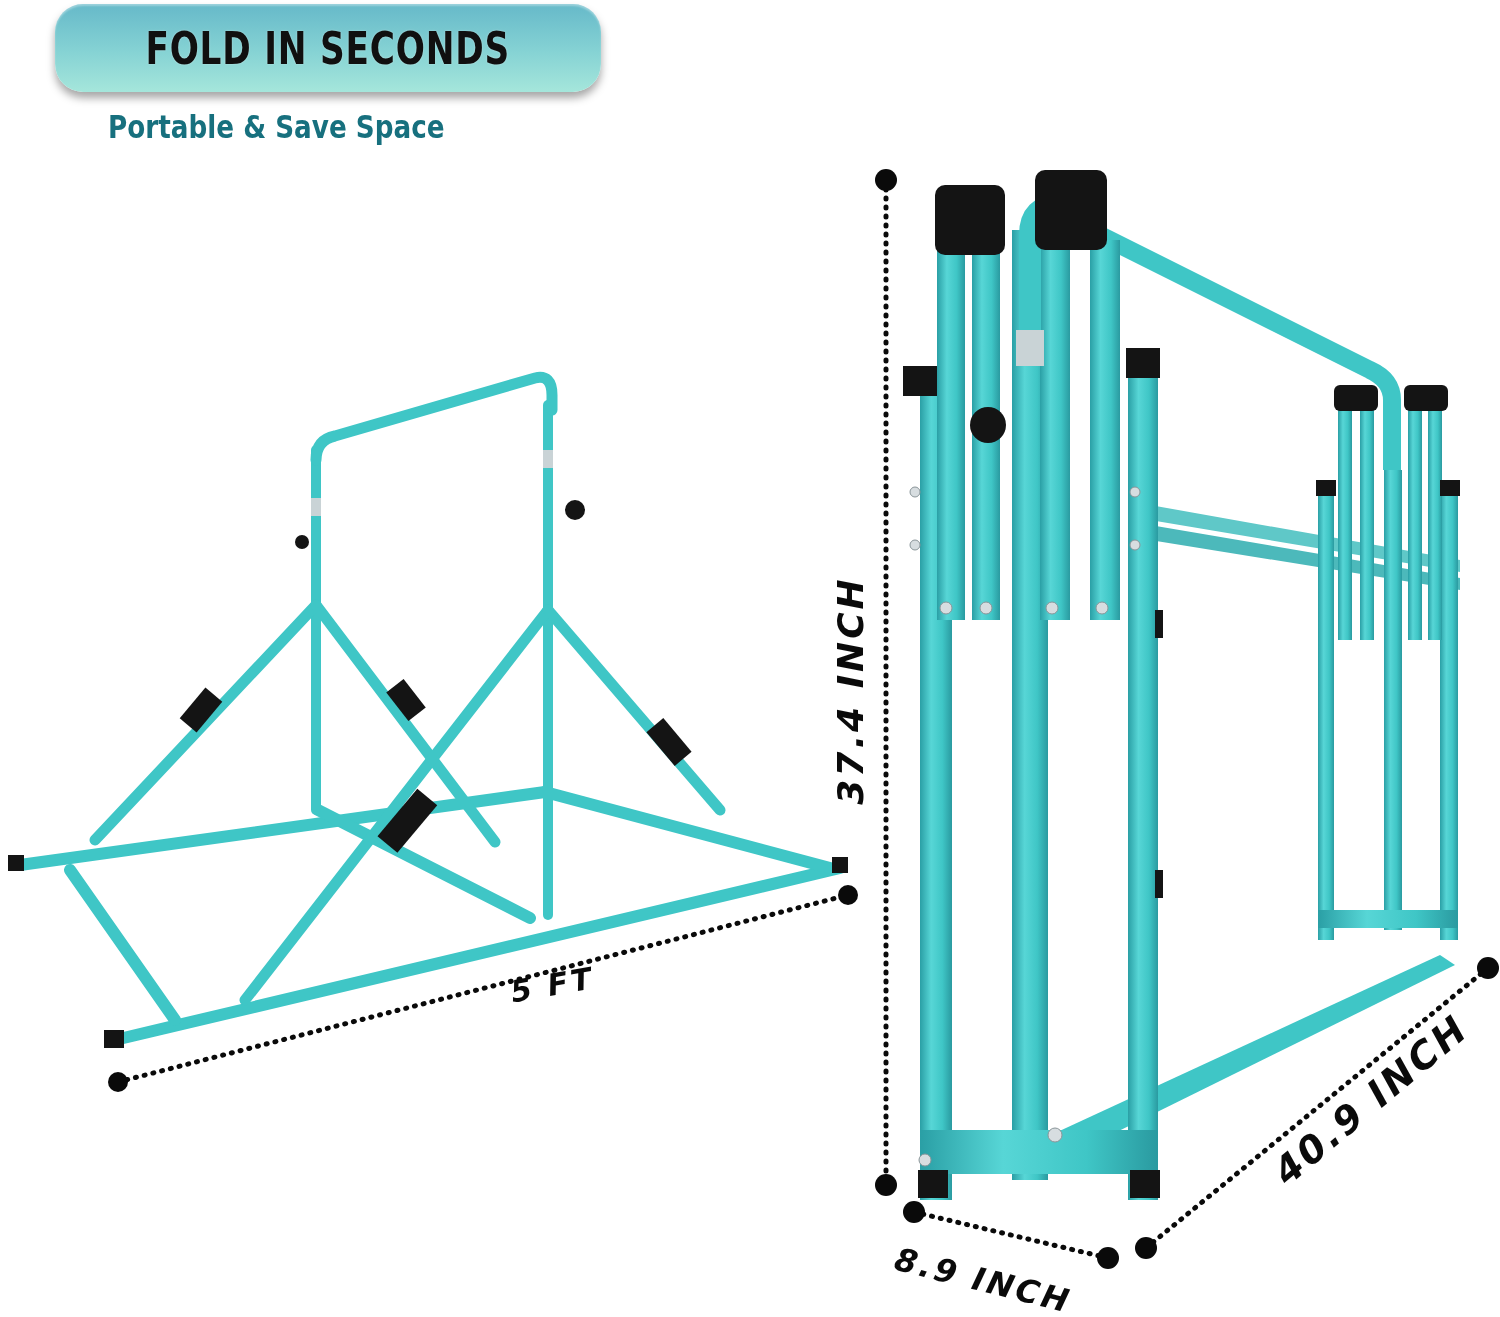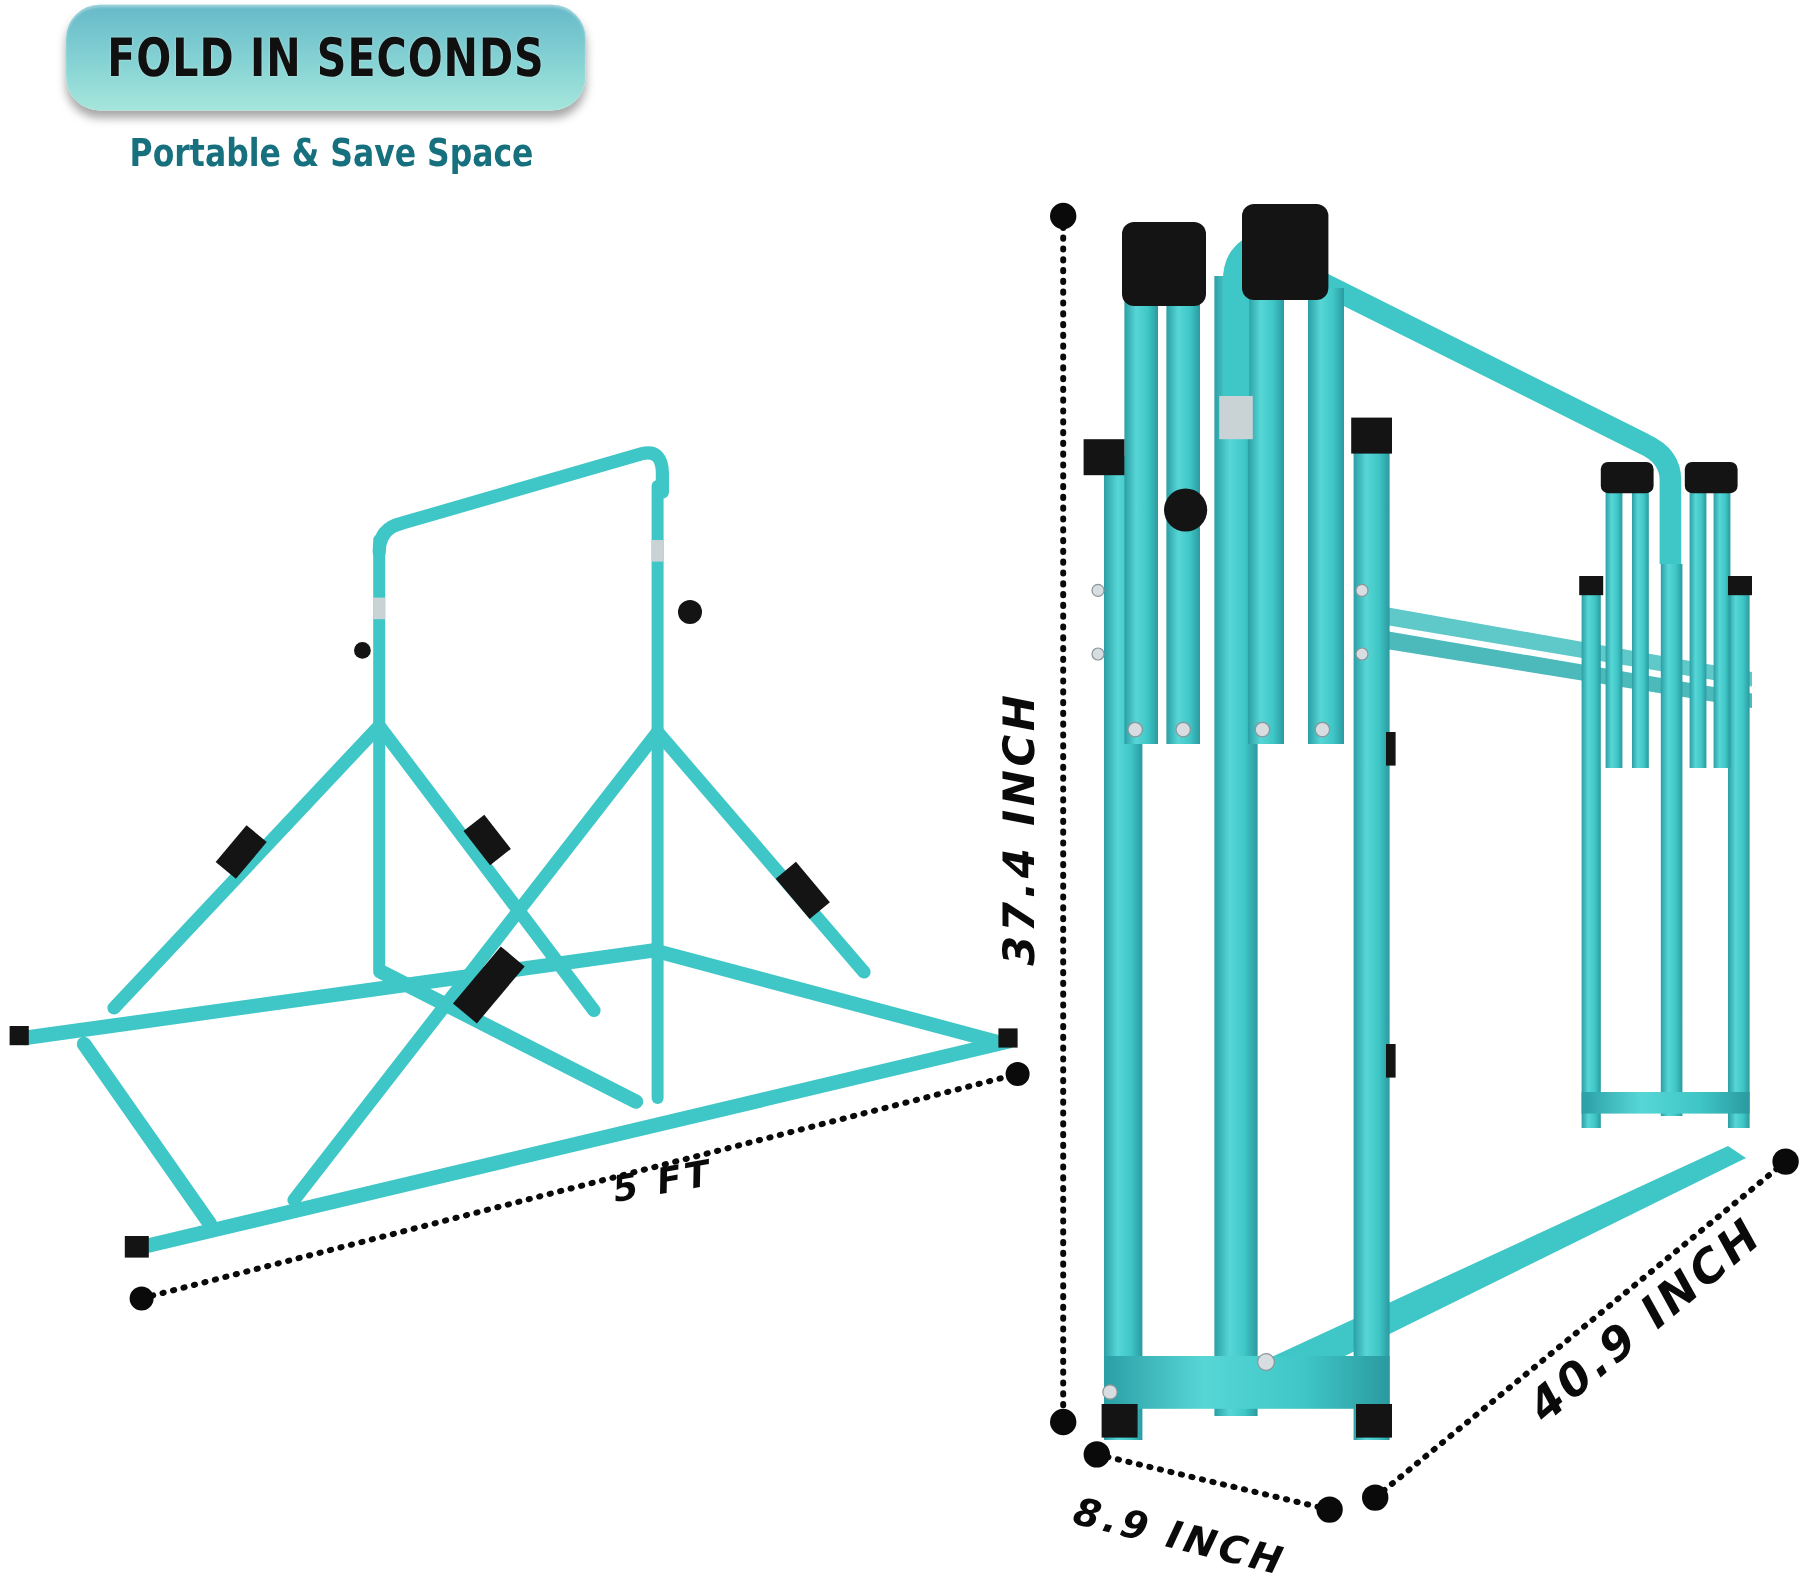--- a/index.html
+++ b/index.html
@@ -1,20 +1,20 @@
 <!DOCTYPE html>
 <html><head>
 <meta charset="utf-8">
 <style>
   html, body { margin: 0; padding: 0; background: #ffffff; }
   body { width: 1500px; height: 1317px; position: relative; overflow: hidden;
          font-family: "DejaVu Sans", "Liberation Sans", sans-serif; }
 
   .badge {
-    position: absolute; left: 55px; top: 4px; width: 433px; height: 88px;
+    position: absolute; left: 55px; top: 4px; width: 546px; height: 88px;
     border-radius: 28px;
     background: linear-gradient(180deg, #66b9c9 0%, #86d3d4 55%, #a5e6db 100%);
     box-shadow: 0 6px 8px rgba(0,0,0,0.35), inset 0 2px 2px rgba(255,255,255,0.35);
     display: flex; align-items: center; justify-content: center;
   }
   .badge-title {
     font-family: "DejaVu Sans", sans-serif; font-weight: 900;
     font-size: 44px; letter-spacing: 1px; color: #101010;
     transform: scaleX(0.78); white-space: nowrap;
     text-shadow: 0 0 2px rgba(255,255,255,0.5);

